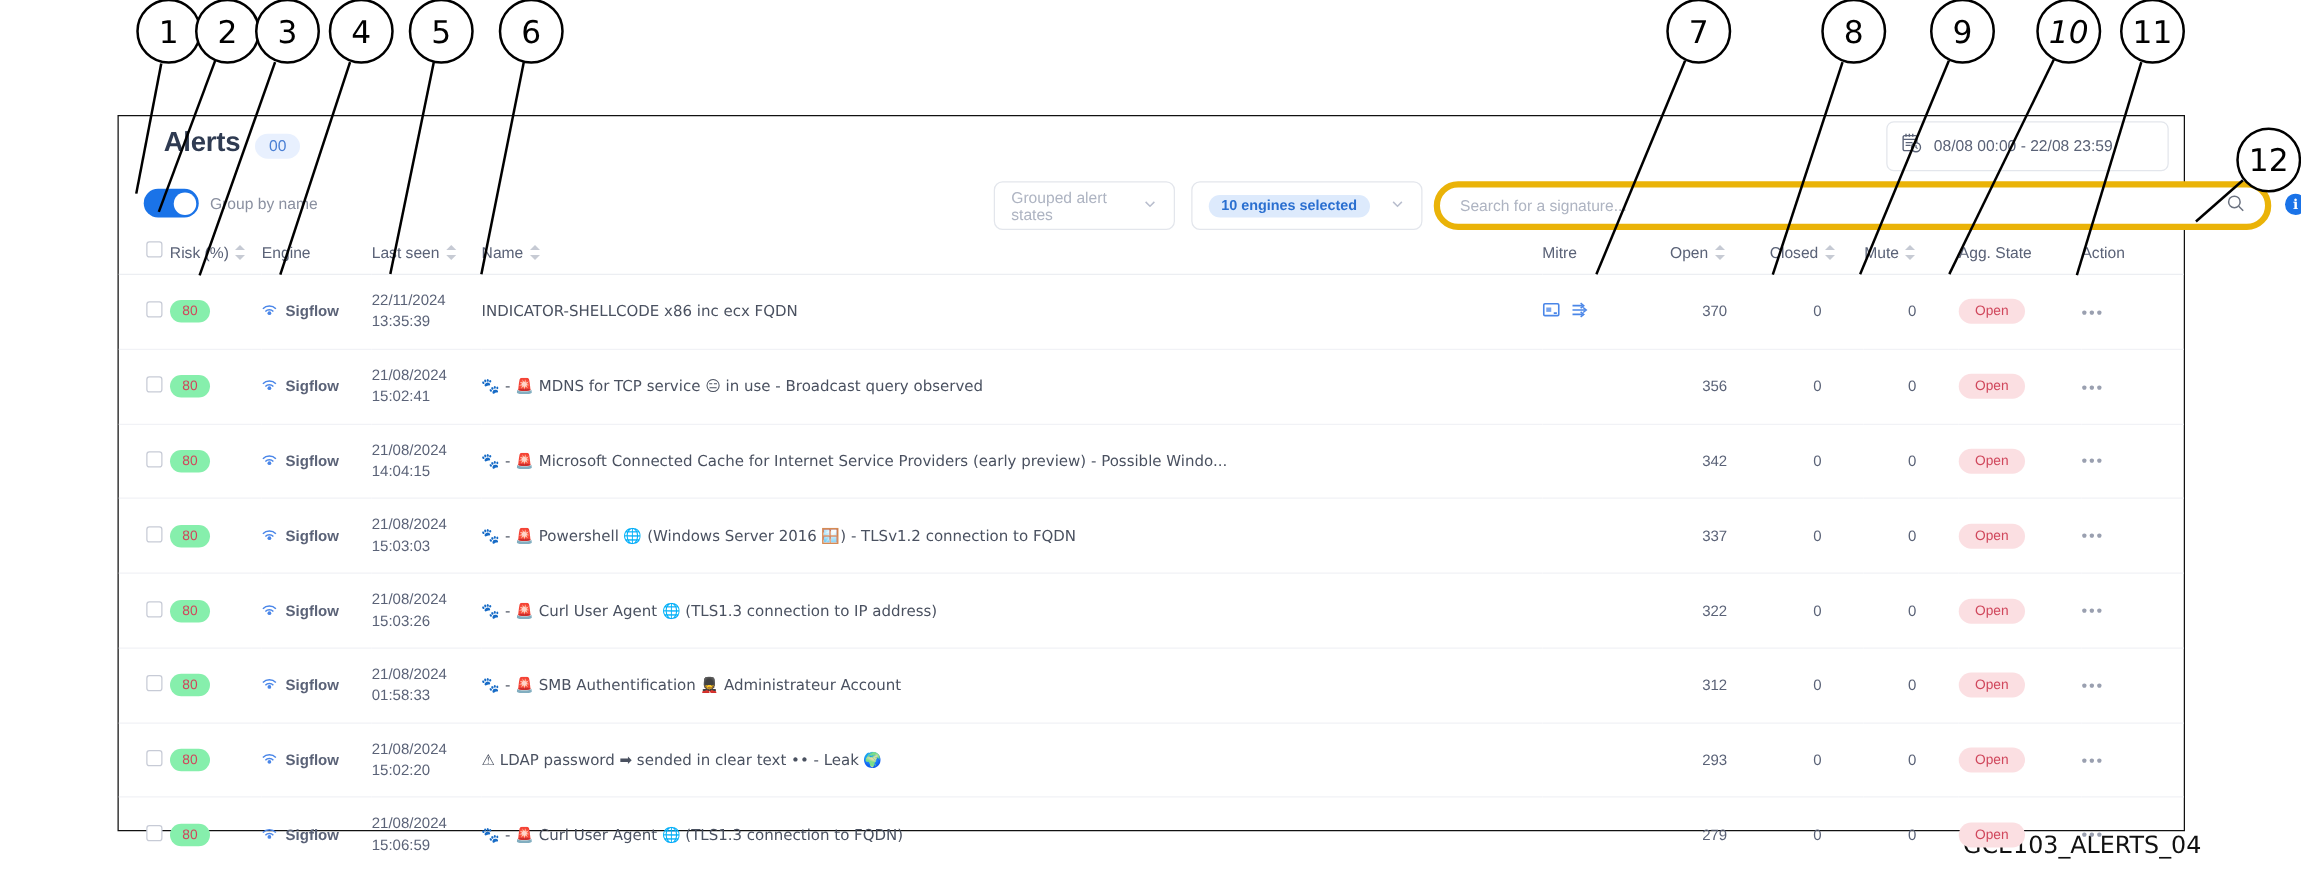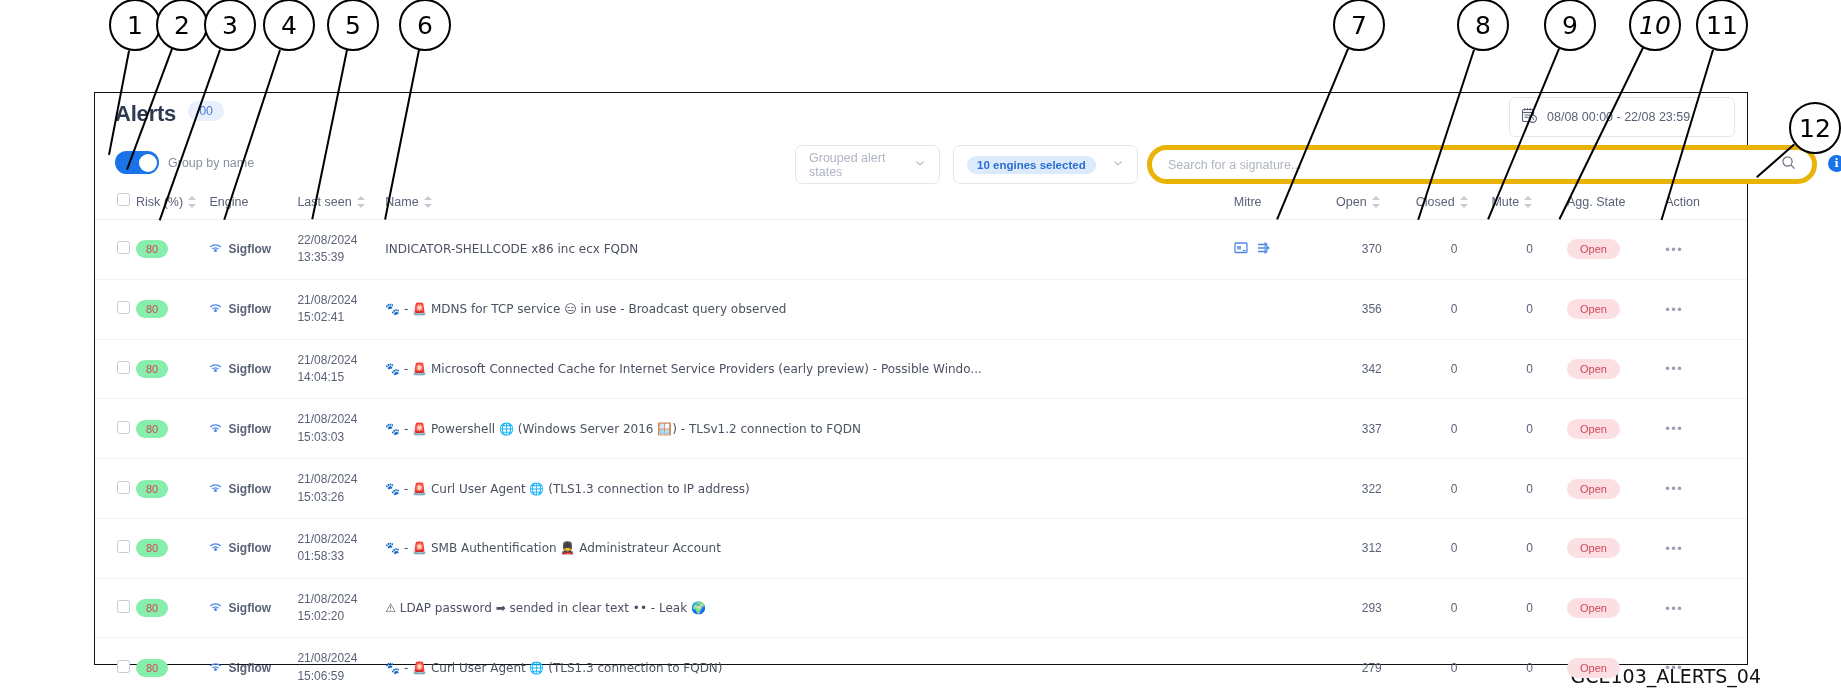--- a/index.html
+++ b/index.html
@@ -35,22 +35,22 @@
     position:absolute;
     left:94px; top:92px;
     width:1654px; height:573px;
     border:1.6px solid #111;
     background:#fff;
     z-index:5;
   }
 
   
   .panel-title-row {
-    position:absolute; left:20px; top:8px;
-    display:flex; align-items:flex-start; gap:12px;
+    position:absolute; left:36px; top:8px;
+    display:flex; align-items:flex-end; gap:12px;
   }
   .panel-title {
     font-size:22px; font-weight:bold; color:#2f3b52;
     letter-spacing:-0.2px;
   }
   .count-badge {
     background:#e8f0fe; color:#4a7fd4;
     border-radius:12px; padding:3px 11px;
     font-size:12.5px;
   }
@@ -335,21 +335,21 @@
             <span class="engine-cell">
               <span><svg width="13" height="13" viewBox="0 0 13 13">
                   <circle cx="6.5" cy="9.5" r="1.5" fill="#4a86e8"></circle>
                   <path d="M3.3 8.2a4.5 4.5 0 0 1 6.4 0" fill="none" stroke="#4a86e8" stroke-width="1.2"></path>
                   <path d="M1.3 6a7.3 7.3 0 0 1 10.4 0" fill="none" stroke="#4a86e8" stroke-width="1.2"></path>
                 </svg></span>
               <span>Sigflow</span>
             </span>
           </td>
           <td class="c-seen">
-            <div class="seen-cell"><span>22/08/2024</span><br><span>13:35:39</span></div>
+            <div class="seen-cell"><span>22/11/2024</span><br><span>13:35:39</span></div>
           </td>
           <td class="c-name">
             <div class="name-cell emoji">INDICATOR-SHELLCODE x86 inc ecx FQDN</div>
           </td>
           <td class="c-mitre">
             <div class="mitre-icons">
               <span><svg width="15" height="14" viewBox="0 0 15 14">
                   <rect x="1" y="2" width="12" height="9.5" rx="1" fill="none" stroke="#4a86e8" stroke-width="1.3"></rect>
                   <rect x="3" y="5" width="4" height="3.5" fill="#4a86e8" opacity=".75"></rect>
                   <path d="M9 9.5h2.5" stroke="#4a86e8" stroke-width="1.3"></path>

